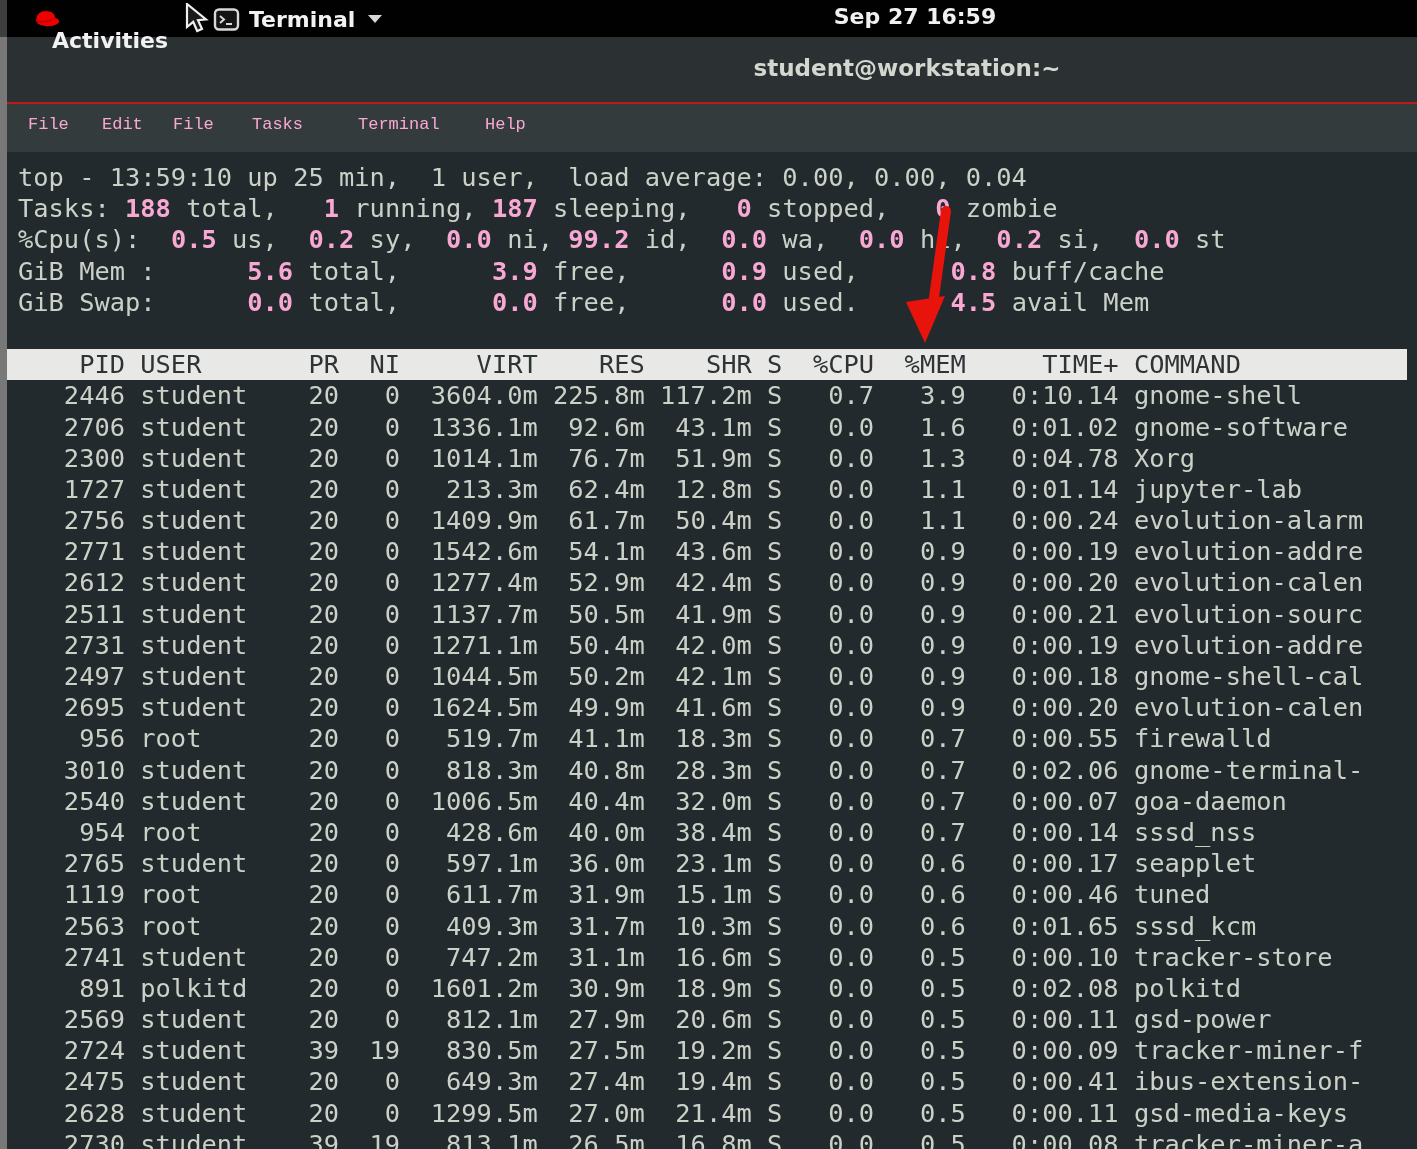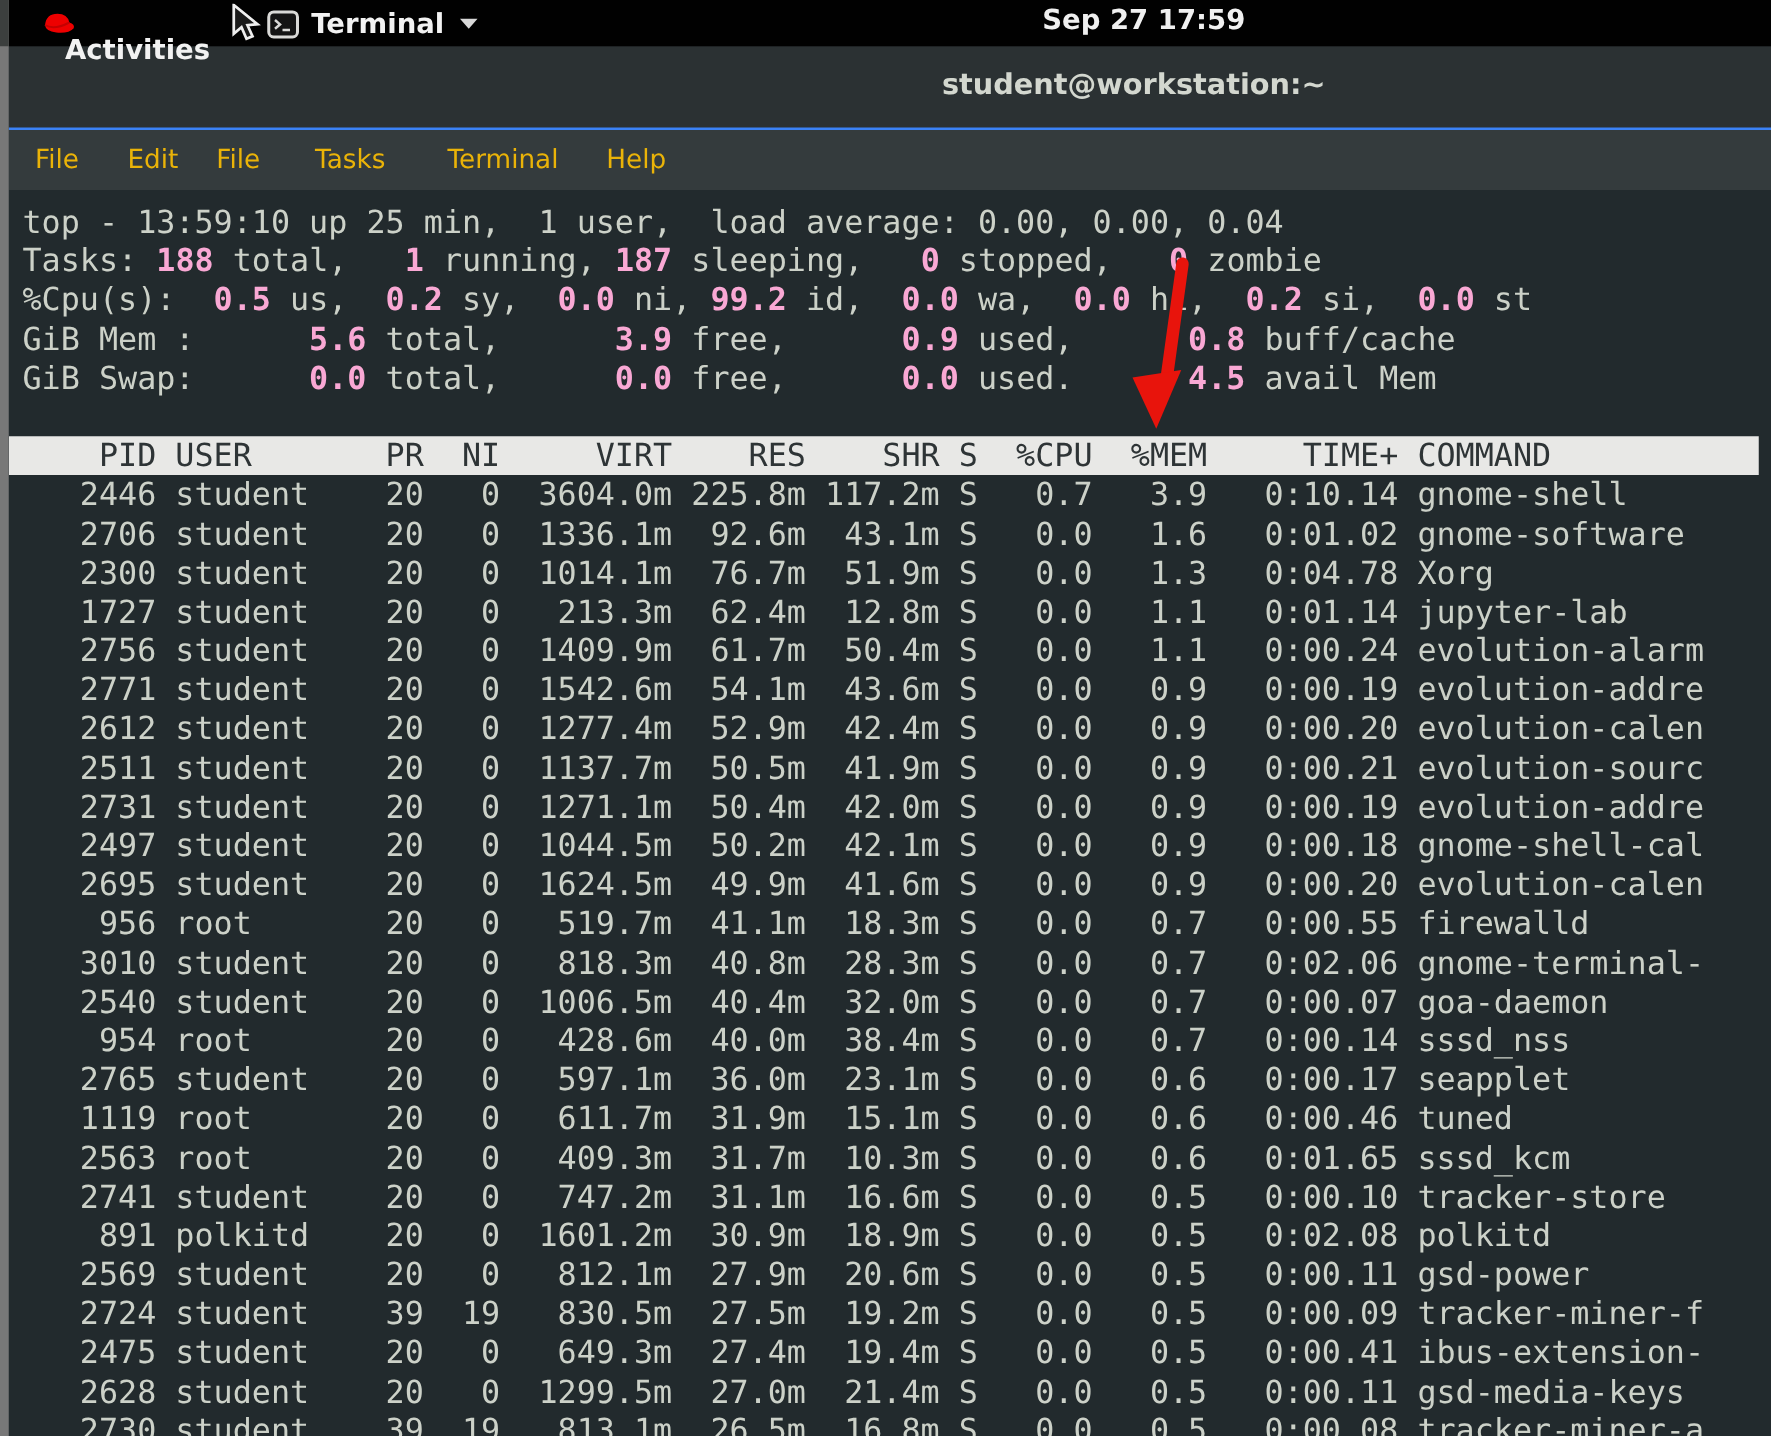--- a/index.html
+++ b/index.html
@@ -19,27 +19,27 @@
   .appmenu{position:absolute;left:206px;top:4px;height:30px;display:flex;align-items:center;gap:9px;
     font-size:22px;font-weight:bold;color:#f2f2f2;}
   .caret-down{width:0;height:0;border-left:7px solid transparent;border-right:7px solid transparent;
     border-top:8px solid #d8d8d8;margin-left:4px;}
   .clock{position:absolute;left:908px;top:4px;transform:translateX(-50%);
     font-size:22px;font-weight:bold;color:#f0f0f0;}
   .cursor-icon{position:absolute;left:184px;top:3px;z-index:50;}
 
   
   .titlebar{position:absolute;left:7px;top:37px;width:1410px;height:65px;background:#2b3133;
-    border-bottom:2px solid #3b82f6;z-index:3;}
+    border-bottom:2px solid #b91c1c;z-index:3;}
   .titlebar .title{position:absolute;left:900px;top:18px;transform:translateX(-50%);
     font-size:23px;font-weight:bold;color:#d3d7cf;white-space:nowrap;}
 
   
   .menubar{position:absolute;left:7px;top:104px;width:1410px;height:48px;background:#343b3d;z-index:3;}
-  .menubar .mitem{position:absolute;top:11px;font-size:21px;color:#eab308;cursor:default;}
+  .menubar .mitem{position:absolute;top:11px;font-size:17px;color:#f9a8d4;cursor:default;font-family:Liberation Mono, monospace;}
 
   
   .screen{position:absolute;left:7px;top:152px;width:1410px;height:997px;background:#222a2d;
     overflow:hidden;z-index:2;}
   .term{
     font-family:"DejaVu Sans Mono",monospace;font-size:25.4px;line-height:31.2px;
     color:#ccd1c8;white-space:pre;padding:10px 0 0 11px;margin:0;
   }
   .term .b{font-weight:bold;color:#f9a8d4;}
   .line{height:31.2px;}
@@ -66,21 +66,21 @@
   <div class="appmenu">
     <svg width="27" height="25" viewBox="0 0 27 25">
       <rect x="2" y="2.5" width="23" height="20" rx="4" fill="#141414" stroke="#d9d9d7" stroke-width="2.4"></rect>
       <path d="M7 9 L11 12.5 L7 16" stroke="#d9d9d7" stroke-width="2" fill="none"></path>
       <line x1="13" y1="17" x2="19" y2="17" stroke="#d9d9d7" stroke-width="2"></line>
     </svg>
     <span>Terminal</span>
     <span class="caret-down"></span>
   </div>
   <div class="clock">
-    <span>Sep 27 17:59</span>
+    <span>Sep 27 16:59</span>
   </div>
 </div>
 
 <svg class="cursor-icon" width="26" height="32" viewBox="0 0 13 16">
   <path d="M1.5 0.5 L1.5 12 L4.6 9.4 L6.6 14 L9 13 L7 8.6 L11 8.2 Z" fill="#1a1a1a" stroke="#efefef" stroke-width="1.1"></path>
 </svg>
 
 <div class="titlebar">
   <span class="title">student@workstation:~</span>
 </div>

